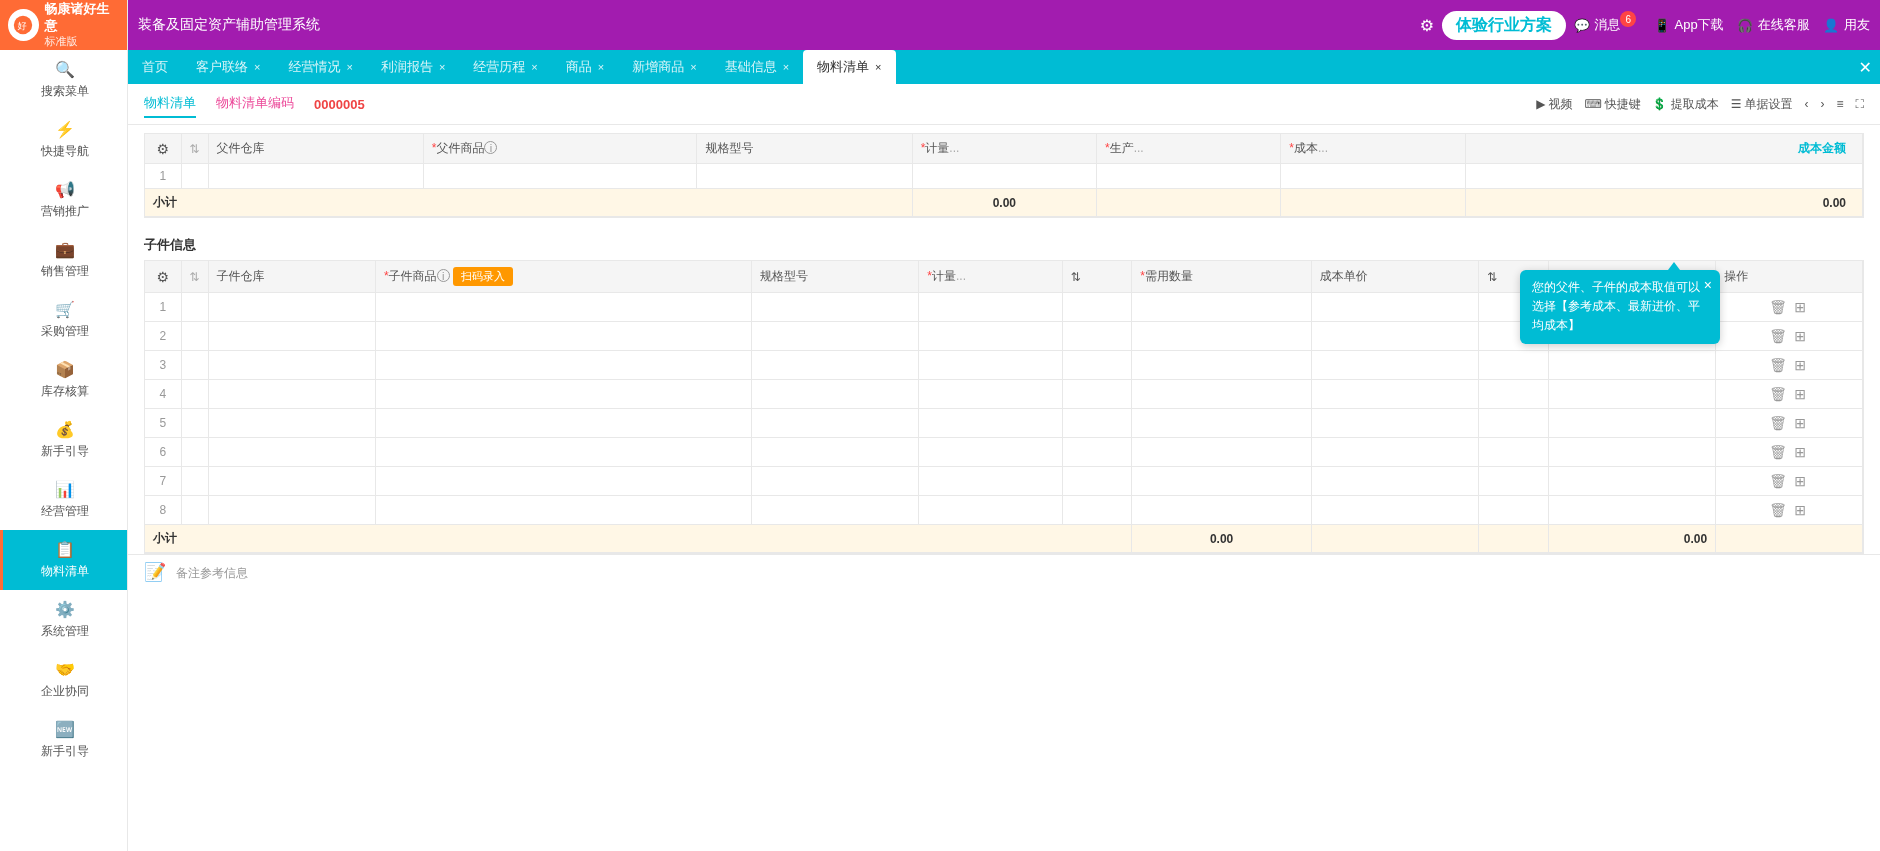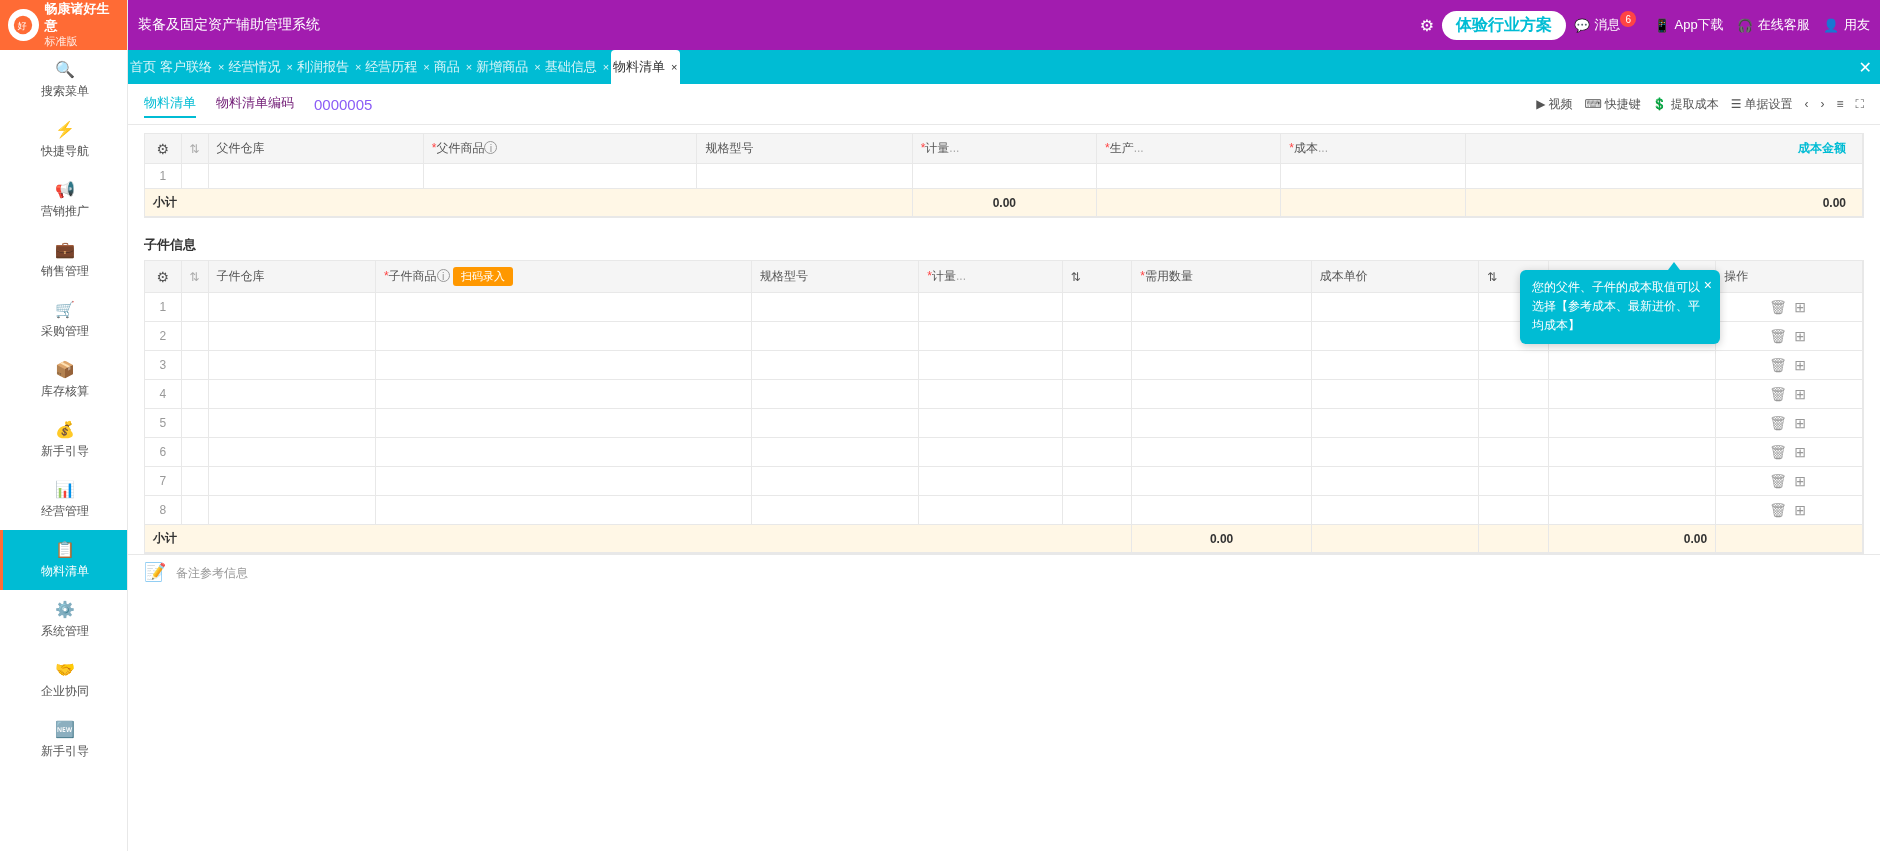--- a/index.html
+++ b/index.html
@@ -22,32 +22,32 @@
 
     
     .topbar { background: #a21caf; color: #fff; display: flex; align-items: center; height: 50px; padding: 0 10px; gap: 8px; }
     .topbar-btn { background: #fff; color: #00bcd4; border: none; border-radius: 16px; padding: 4px 14px; font-size: 16px; cursor: pointer; font-weight: bold; }
     .topbar-actions { display: flex; align-items: center; gap: 14px; font-size: 13px; color: #fff; }
     .topbar-action { display: flex; align-items: center; gap: 4px; cursor: pointer; }
     .badge { background: #ff4444; color: #fff; border-radius: 50%; width: 16px; height: 16px; font-size: 10px; display: flex; align-items: center; justify-content: center; position: relative; top: -6px; left: -4px; }
 
     
     .tabs { background: #00bcd4; display: flex; align-items: center; border-bottom: none; padding: 0 0 0 0; }
-    .tab { padding: 8px 2px; color: rgba(255,255,255,0.85); cursor: pointer; font-size: 13px; display: flex; align-items: center; gap: 4px; white-space: nowrap; }
+    .tab { padding: 8px 14px; color: rgba(255,255,255,0.85); cursor: pointer; font-size: 13px; display: flex; align-items: center; gap: 4px; white-space: nowrap; }
     .tab.active { background: #fff; color: #333; border-radius: 4px 4px 0 0; }
     .tab .close-x { font-size: 11px; color: inherit; margin-left: 2px; }
 
     
     .content { flex: 1; background: #fff; overflow: auto; display: flex; flex-direction: column; }
 
     
     .sub-header { display: flex; align-items: center; padding: 6px 16px; border-bottom: 1px solid #e8e8e8; background: #fff; gap: 20px; }
-    .sub-header-tab { font-size: 13px; color: #701a75; cursor: pointer; padding: 4px 0; border-bottom: 2px solid transparent; }
+    .sub-header-tab { font-size: 13px; color: #ec4899; cursor: pointer; padding: 4px 0; border-bottom: 2px solid transparent; }
     .sub-header-tab.active { color: #00bcd4; border-bottom-color: #00bcd4; }
-    .sub-header-code { font-size: 15px; color: #8b5cf6; }
+    .sub-header-code { font-size: 13px; color: #ef4444; font-weight: bold; }
     .sub-header-right { margin-left: auto; display: flex; align-items: center; gap: 12px; font-size: 12px; color: #555; }
     .sub-header-right span { display: flex; align-items: center; gap: 3px; cursor: pointer; }
 
     
     .section { padding: 8px 16px 0; }
     .section-title { font-size: 13px; font-weight: bold; color: #333; margin-bottom: 6px; }
 
     
     .table-wrap { border: 1px solid #e8e8e8; overflow: auto; }
     table { width: 100%; border-collapse: collapse; font-size: 12px; }

